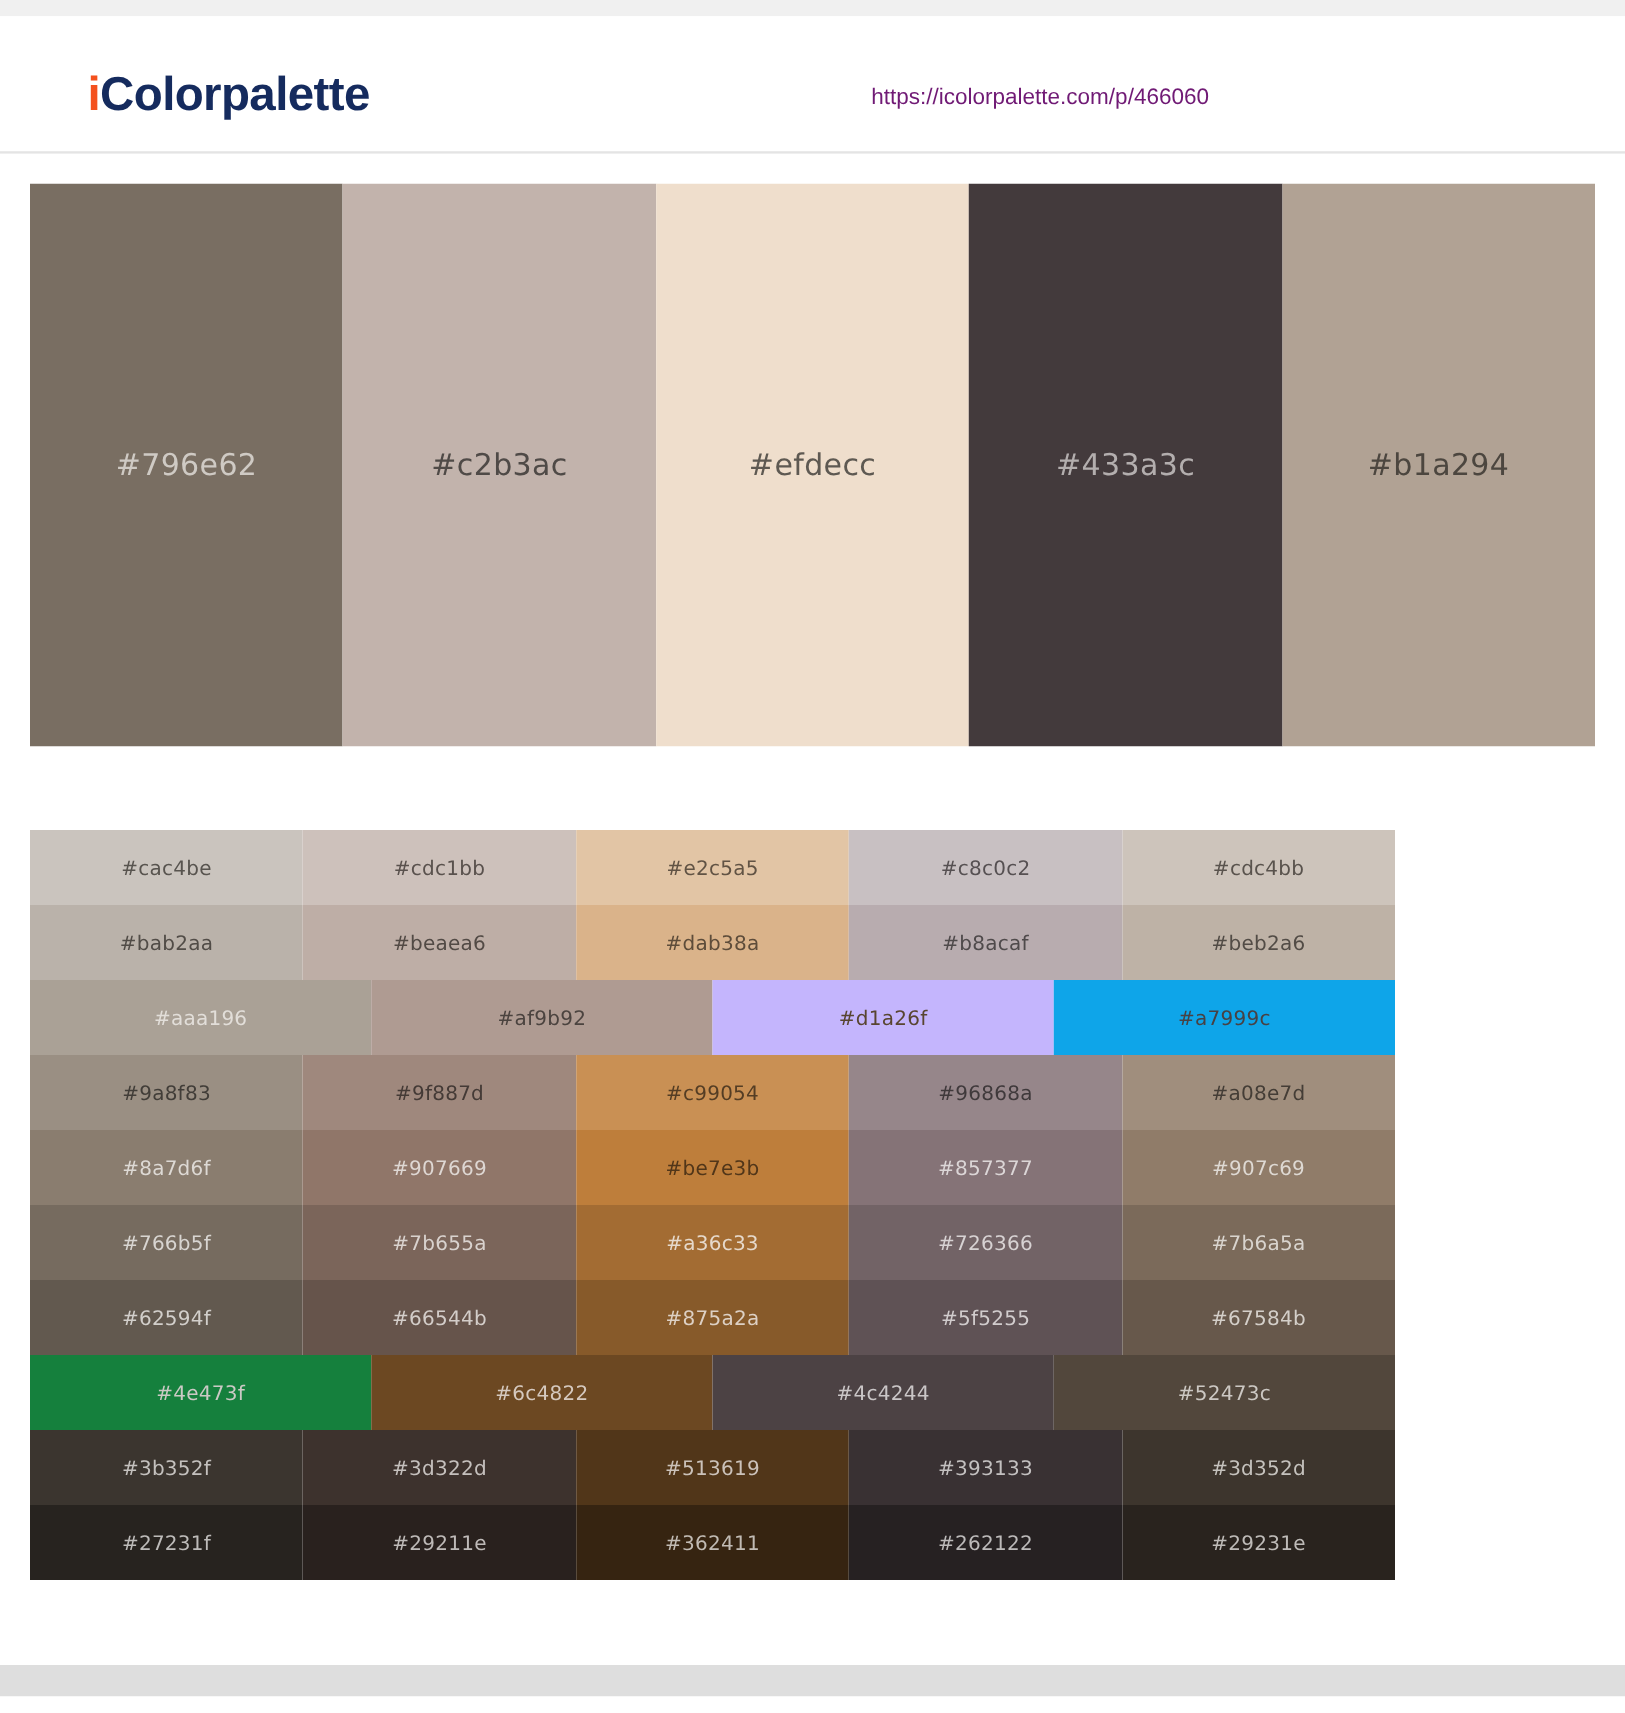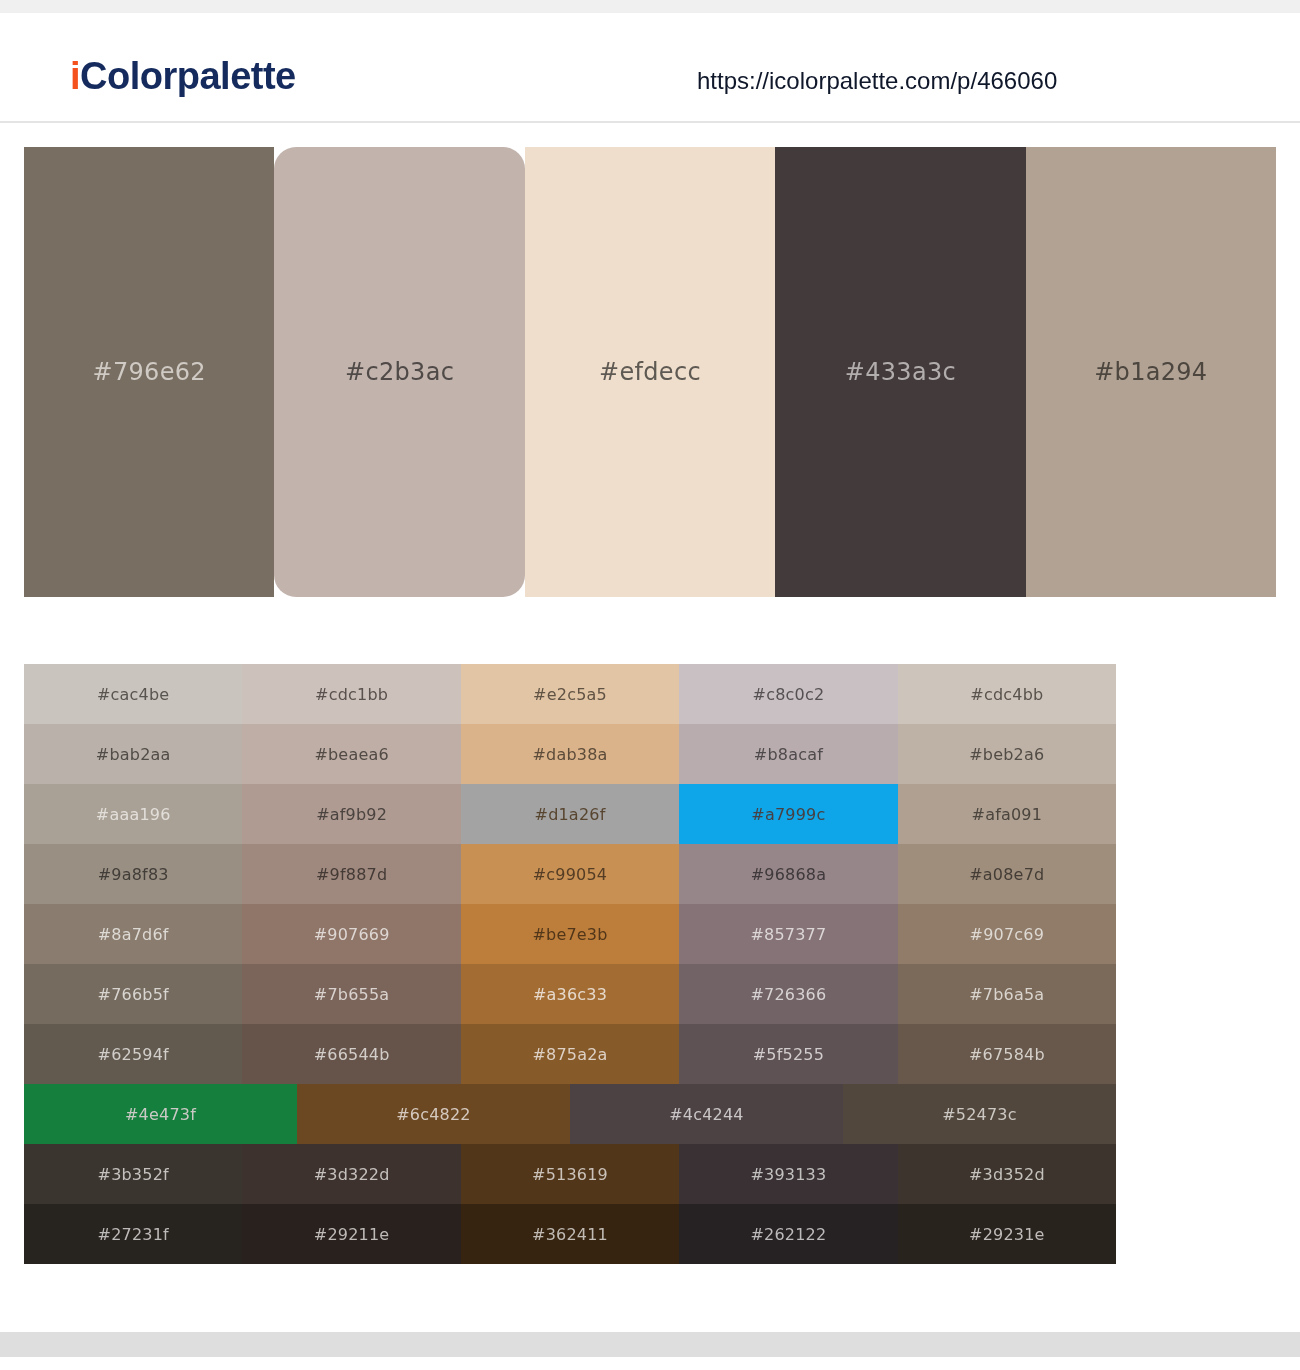--- a/index.html
+++ b/index.html
@@ -41,22 +41,22 @@
     line-height: 1;
     white-space: nowrap;
   }
   .logo .logo-i { color: #f4511e; }
   .logo .logo-rest { color: #152b5e; }
 
   .header-url {
     position: absolute;
     left: 697px;
     top: 54px;
-    font-size: 24px;
-    color: #0f172a;
+    font-size: 18px;
+    color: #701a75;
     white-space: nowrap;
     letter-spacing: 0px;
   }
 
   
   .page-wrap {
     background: #ffffff;
     padding: 0;
     position: relative;
     height: 1234px;
@@ -130,21 +130,21 @@
   </div>
   <div class="header-url">https://icolorpalette.com/p/466060</div>
 </div>
 
 <div class="page-wrap">
 
   <div class="palette-band">
       <div class="palette-swatch" style="background: rgb(121, 110, 98);">
         <span class="swatch-label" style="color: rgb(207, 202, 196);">#796e62</span>
       </div>
-      <div class="palette-swatch" style="background: rgb(194, 179, 172); border-radius: 22px;">
+      <div class="palette-swatch" style="background: rgb(194, 179, 172);">
         <span class="swatch-label" style="color: rgb(79, 74, 71);">#c2b3ac</span>
       </div>
       <div class="palette-swatch" style="background: rgb(239, 222, 204);">
         <span class="swatch-label" style="color: rgb(94, 89, 82);">#efdecc</span>
       </div>
       <div class="palette-swatch" style="background: rgb(67, 58, 60);">
         <span class="swatch-label" style="color: rgb(179, 174, 174);">#433a3c</span>
       </div>
       <div class="palette-swatch" style="background: rgb(177, 162, 148);">
         <span class="swatch-label" style="color: rgb(76, 70, 63);">#b1a294</span>
@@ -186,29 +186,26 @@
           <span class="shade-label" style="color: rgb(82, 76, 70);">#beb2a6</span>
         </div>
       </div>
       <div class="shade-row">
         <div class="shade-cell" style="background: rgb(170, 161, 150);">
           <span class="shade-label" style="color: rgb(226, 222, 217);">#aaa196</span>
         </div>
         <div class="shade-cell" style="background: rgb(175, 155, 146);">
           <span class="shade-label" style="color: rgb(75, 67, 63);">#af9b92</span>
         </div>
-        <div class="shade-cell" style="background: #a3a3a3;">
+        <div class="shade-cell" style="background: #c4b5fd;">
           <span class="shade-label" style="color: rgb(88, 69, 48);">#d1a26f</span>
         </div>
         <div class="shade-cell" style="background: #0ea5e9;">
           <span class="shade-label" style="color: rgb(72, 65, 67);">#a7999c</span>
         </div>
-        <div class="shade-cell" style="background: rgb(175, 160, 145);">
-          <span class="shade-label" style="color: rgb(75, 69, 62);">#afa091</span>
-        </div>
       </div>
       <div class="shade-row">
         <div class="shade-cell" style="background: rgb(154, 143, 131);">
           <span class="shade-label" style="color: rgb(65, 61, 56);">#9a8f83</span>
         </div>
         <div class="shade-cell" style="background: rgb(159, 136, 125);">
           <span class="shade-label" style="color: rgb(68, 58, 54);">#9f887d</span>
         </div>
         <div class="shade-cell" style="background: rgb(201, 144, 84);">
           <span class="shade-label" style="color: rgb(84, 61, 36);">#c99054</span>

